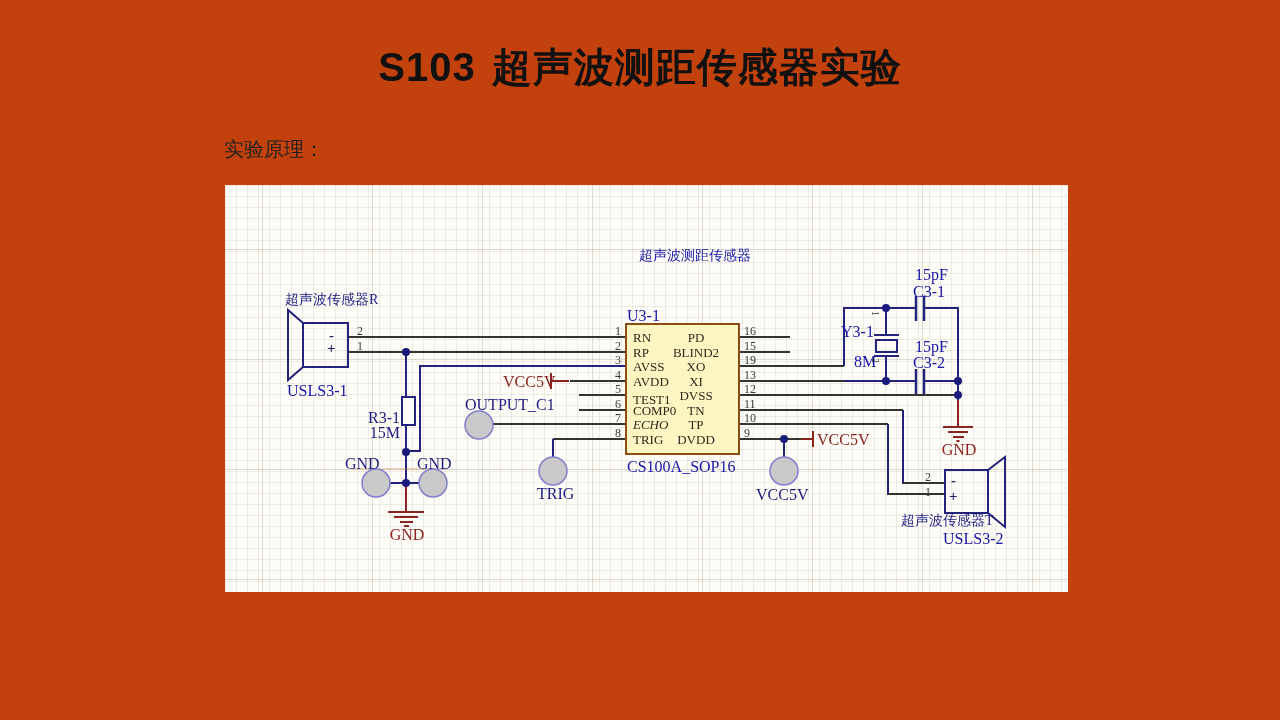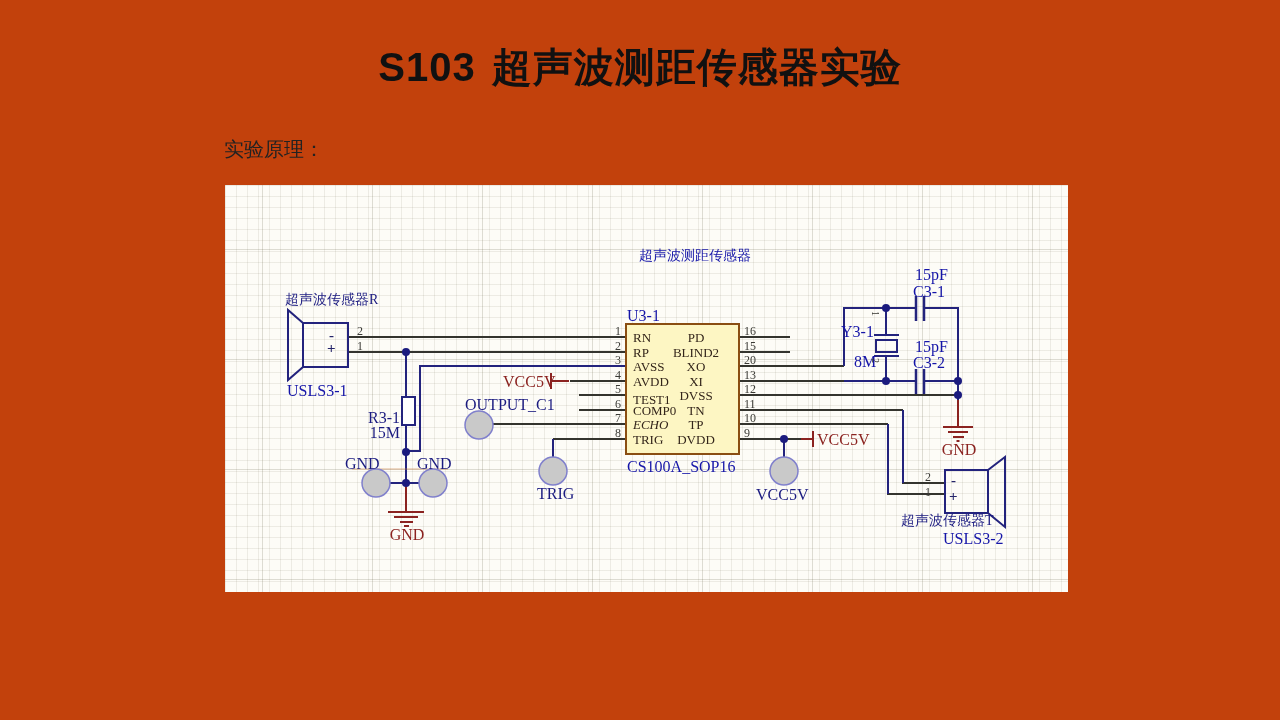--- a/index.html
+++ b/index.html
@@ -162,21 +162,21 @@
     <div class="num lft" style="left:374px;top:154px;">2</div>
     <div class="num lft" style="left:374px;top:168px;">3</div>
     <div class="num lft" style="left:374px;top:183px;">4</div>
     <div class="num lft" style="left:374px;top:197px;">5</div>
     <div class="num lft" style="left:374px;top:212px;">6</div>
     <div class="num lft" style="left:374px;top:226px;">7</div>
     <div class="num lft" style="left:374px;top:241px;">8</div>
 
     <div class="num" style="left:519px;top:139px;">16</div>
     <div class="num" style="left:519px;top:154px;">15</div>
-    <div class="num" style="left:519px;top:168px;">20</div>
+    <div class="num" style="left:519px;top:168px;">19</div>
     <div class="num" style="left:519px;top:183px;">13</div>
     <div class="num" style="left:519px;top:197px;">12</div>
     <div class="num" style="left:519px;top:212px;">11</div>
     <div class="num" style="left:519px;top:226px;">10</div>
     <div class="num" style="left:519px;top:241px;">9</div>
 
     <div class="pname" style="left:408px;top:145px;">RN</div>
     <div class="pname" style="left:408px;top:160px;">RP</div>
     <div class="pname" style="left:408px;top:174px;">AVSS</div>
     <div class="pname" style="left:408px;top:189px;">AVDD</div>

